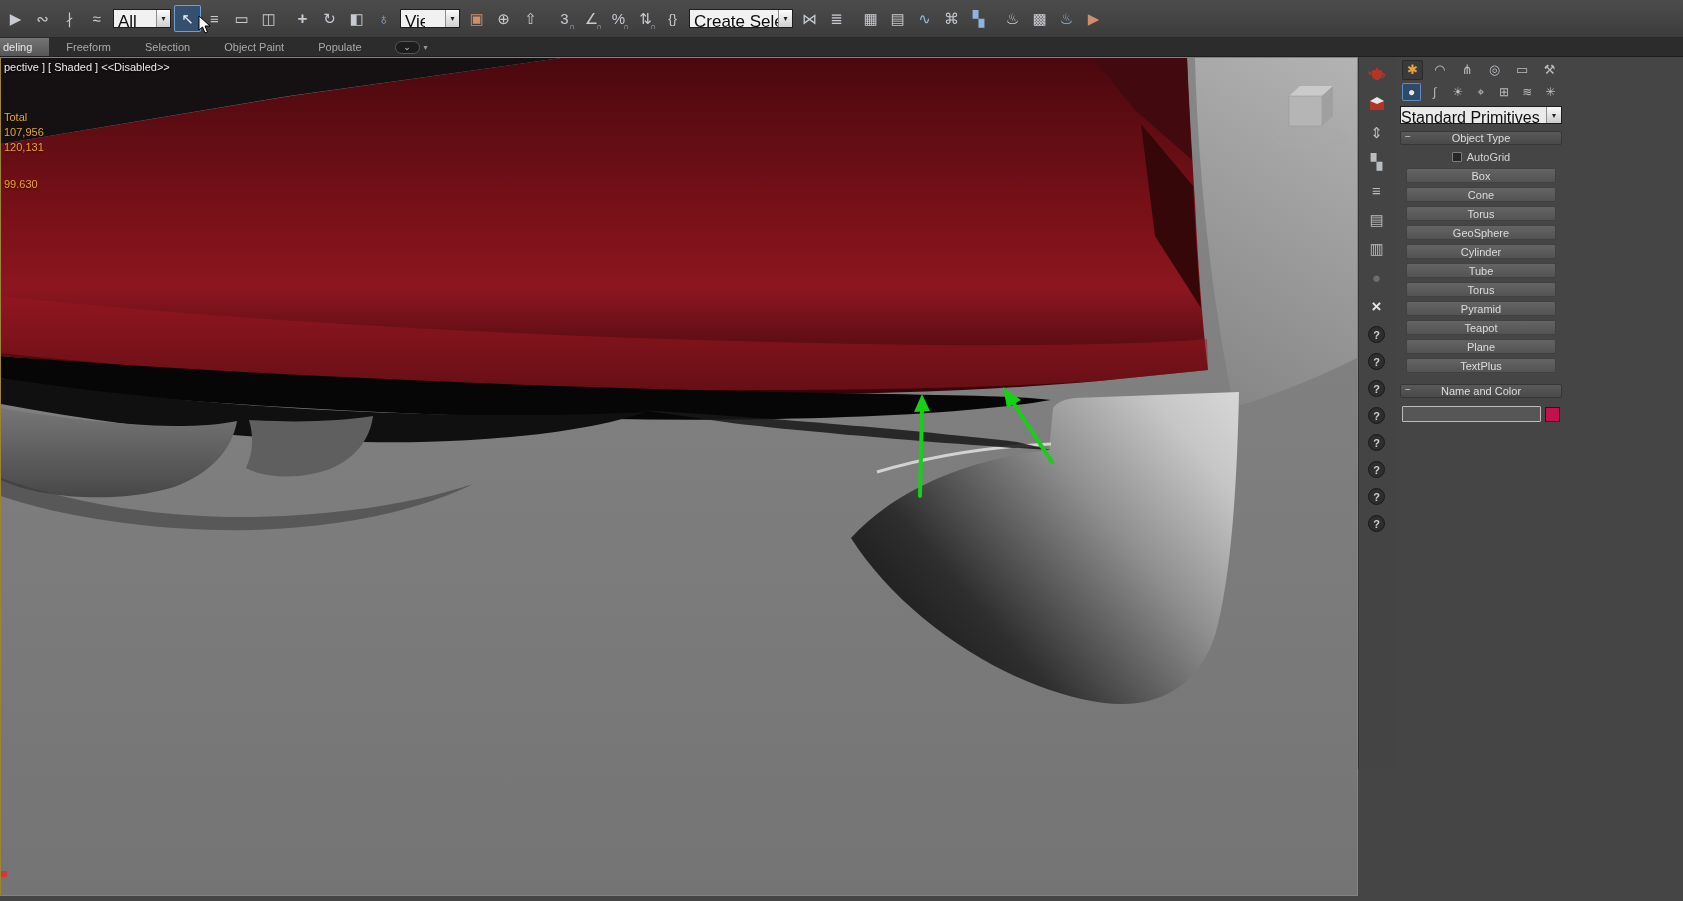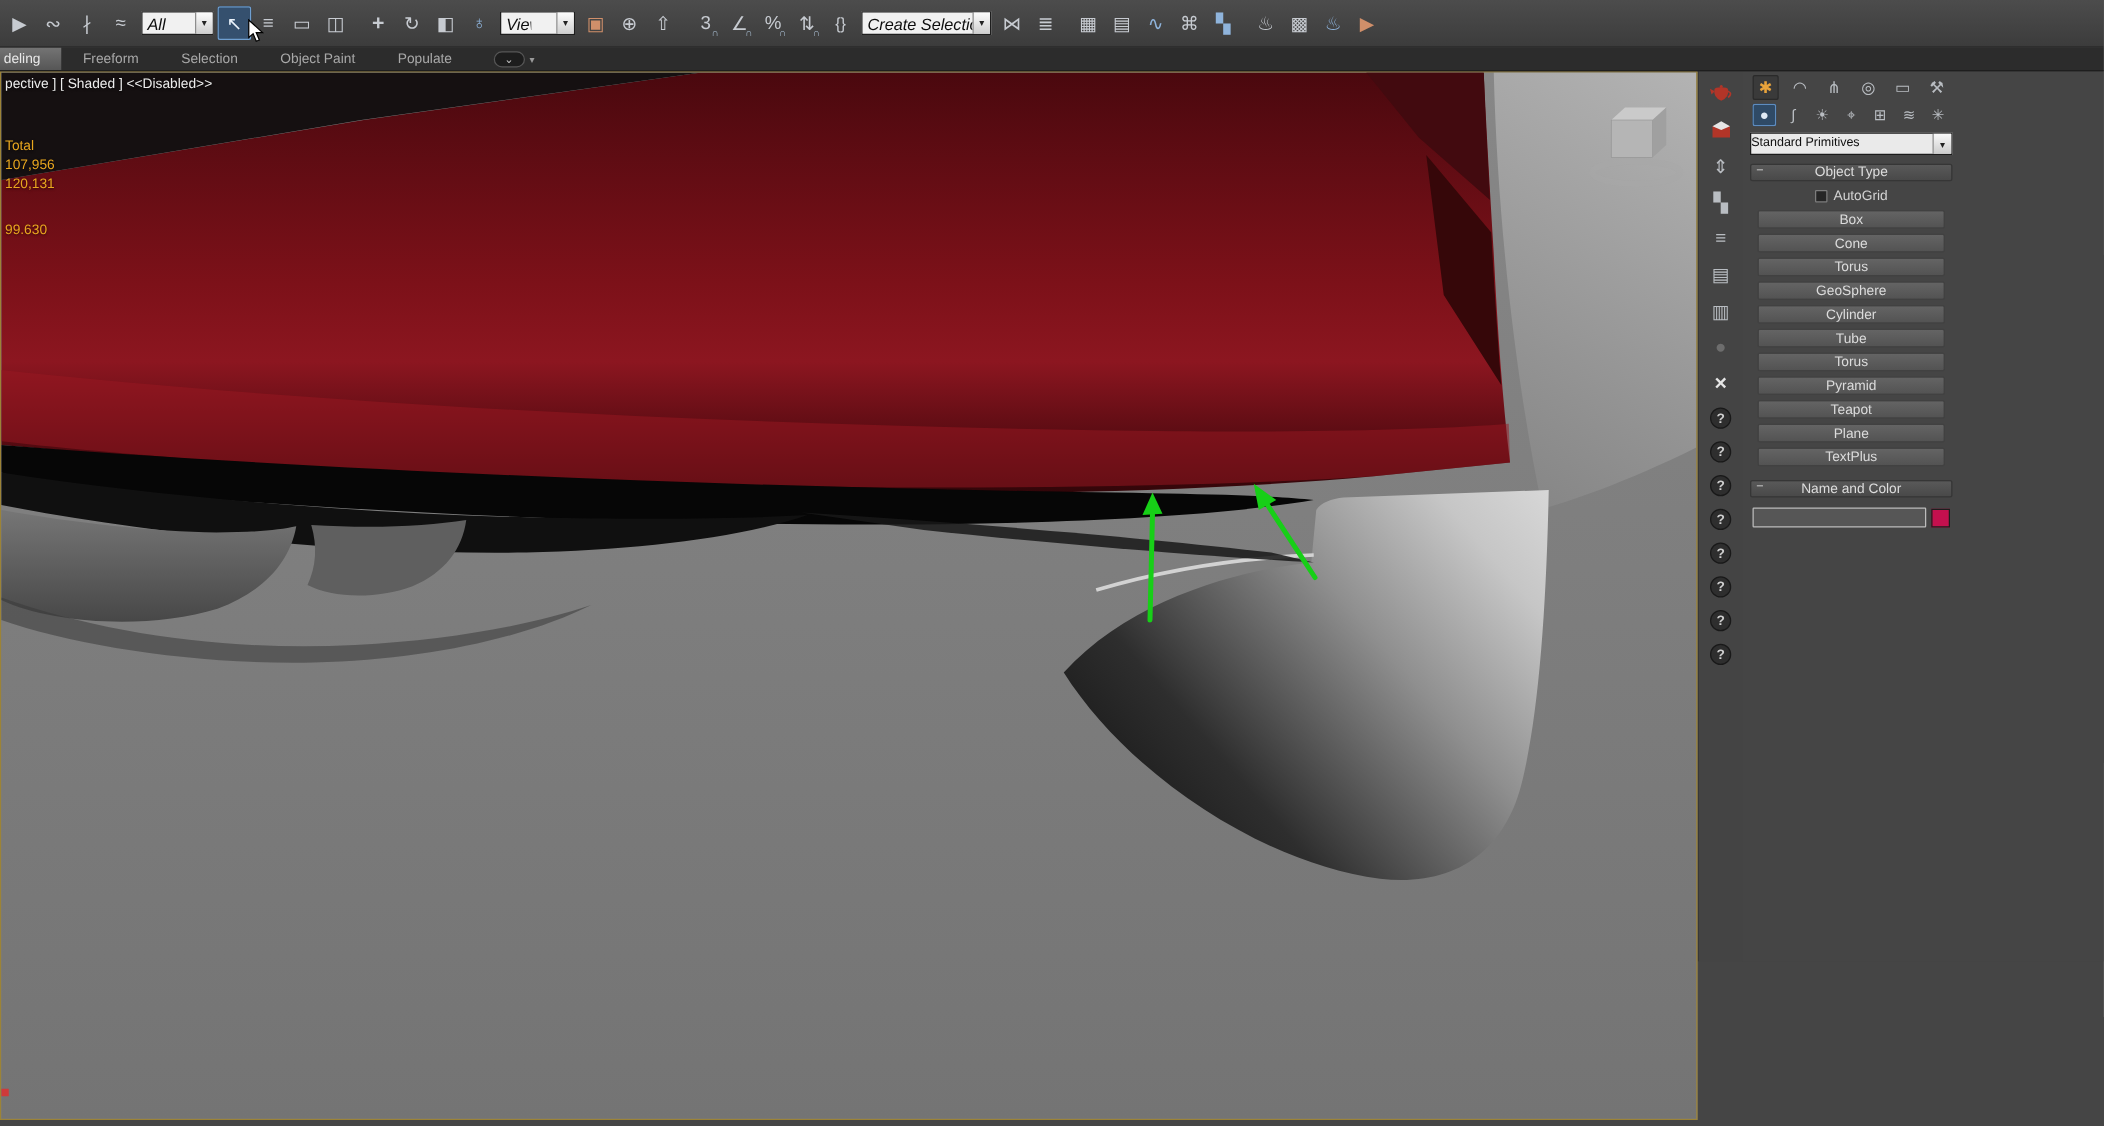--- a/index.html
+++ b/index.html
@@ -19,21 +19,21 @@
   .tbtn {
     min-width:27px; height:27px; display:flex; align-items:center; justify-content:center;
     font-size:15px; color:#c7cbd1; border-radius:2px; position:relative; flex:none;
   }
   .tbtn.blue { color:#8fb4dc; }
   .tbtn.warm { color:#d08f6a; }
   .tbtn.active { background:#35506e; box-shadow:inset 0 0 0 1px #6f9fd0; color:#eaf2fb; }
   .tbtn .mag { position:absolute; right:3px; bottom:1px; font-size:8px; color:#a9bed2; }
   .gap { width:7px; flex:none; }
   .combo { display:flex; align-items:stretch; height:19px; background:#f1f1f1; border:1px solid #1e1e1e; margin:0 3px; flex:none; }
-  .combo .val { font-size:13px; color:#0d0d0d; padding:2px 4px; white-space:nowrap; overflow:hidden; flex:1;font-style:italic; }
+  .combo .val { font-size:17px; color:#0d0d0d; padding:2px 4px; white-space:nowrap; overflow:hidden; flex:1; }
   .combo .arr { width:14px; flex:none; background:linear-gradient(#fcfcfc,#cfcfcf); border-left:1px solid #8d8d8d; font-size:8px; color:#222; display:flex; align-items:center; justify-content:center; }
   .w-all { width:58px; } .w-view { width:60px;gap:20px; } .w-sel { width:104px; }
 
   .cursor-overlay { position:absolute; left:198px; top:15px; z-index:60; pointer-events:none; }
 
   
   .ribbon {
     height:19px; background:#2c2c2c; border-bottom:1px solid #1e1e1e;
     display:flex; align-items:stretch; font-size:11px; color:#a9a9a9; position:relative; z-index:4;
   }
@@ -72,21 +72,21 @@
 
   
   .cmd-panel { width:174px; flex:none; background:#454545; padding:1px 6px 0 6px; }
   .panel-tabs { display:flex; justify-content:space-between; align-items:center; height:23px; padding:0 2px; }
   .ptab { width:21px; height:20px; display:flex; align-items:center; justify-content:center; font-size:13px; color:#b9bdc2; border-radius:2px; }
   .ptab.sel { background:#3a3a3a; box-shadow:inset 0 0 0 1px #2a2a2a; color:#e8b24a; }
   .cat-row { display:flex; justify-content:space-between; align-items:center; height:22px; padding:0 2px; }
   .cicon { width:19px; height:18px; display:flex; align-items:center; justify-content:center; font-size:12px; color:#b9bdc2; border-radius:2px; }
   .cicon.active { background:#2f4a66; box-shadow:inset 0 0 0 1px #5d8cc0; color:#dfe9f4; }
   .dropdown { height:18px; background:#eaeaea; border:1px solid #1c1c1c; display:flex; align-items:stretch; margin:3px 0 7px 0; }
-  .dropdown .val { flex:1; font-size:10px; color:#0f0f0f; padding:2px 0; white-space:nowrap; overflow:hidden; }
+  .dropdown .val { flex:1; font-size:16px; color:#0f0f0f; padding:2px 0; white-space:nowrap; overflow:hidden; }
   .dropdown .arr { width:15px; flex:none; background:linear-gradient(#fafafa,#cccccc); border-left:1px solid #8d8d8d; font-size:8px; color:#222; display:flex; align-items:center; justify-content:center; }
   .rollout-h {
     position:relative; height:14px; background:linear-gradient(#595959,#494949);
     border:1px solid #363636; border-radius:2px; color:#dddddd; font-size:11px;
     display:flex; align-items:center; justify-content:center; margin:4px 0 3px 0;
   }
   .rollout-h .minus { position:absolute; left:4px; top:-1px; font-size:10px; color:#cfcfcf; }
   .autogrid { display:flex; align-items:center; justify-content:center; gap:5px; height:17px; color:#d3d3d3; font-size:11px; }
   .cb { width:10px; height:10px; background:#262626; border:1px solid #7d7d7d; border-radius:1px; }
   .btn-grid { display:grid; grid-template-columns:1fr; gap:4px 5px; padding:3px 6px 7px 6px; }

